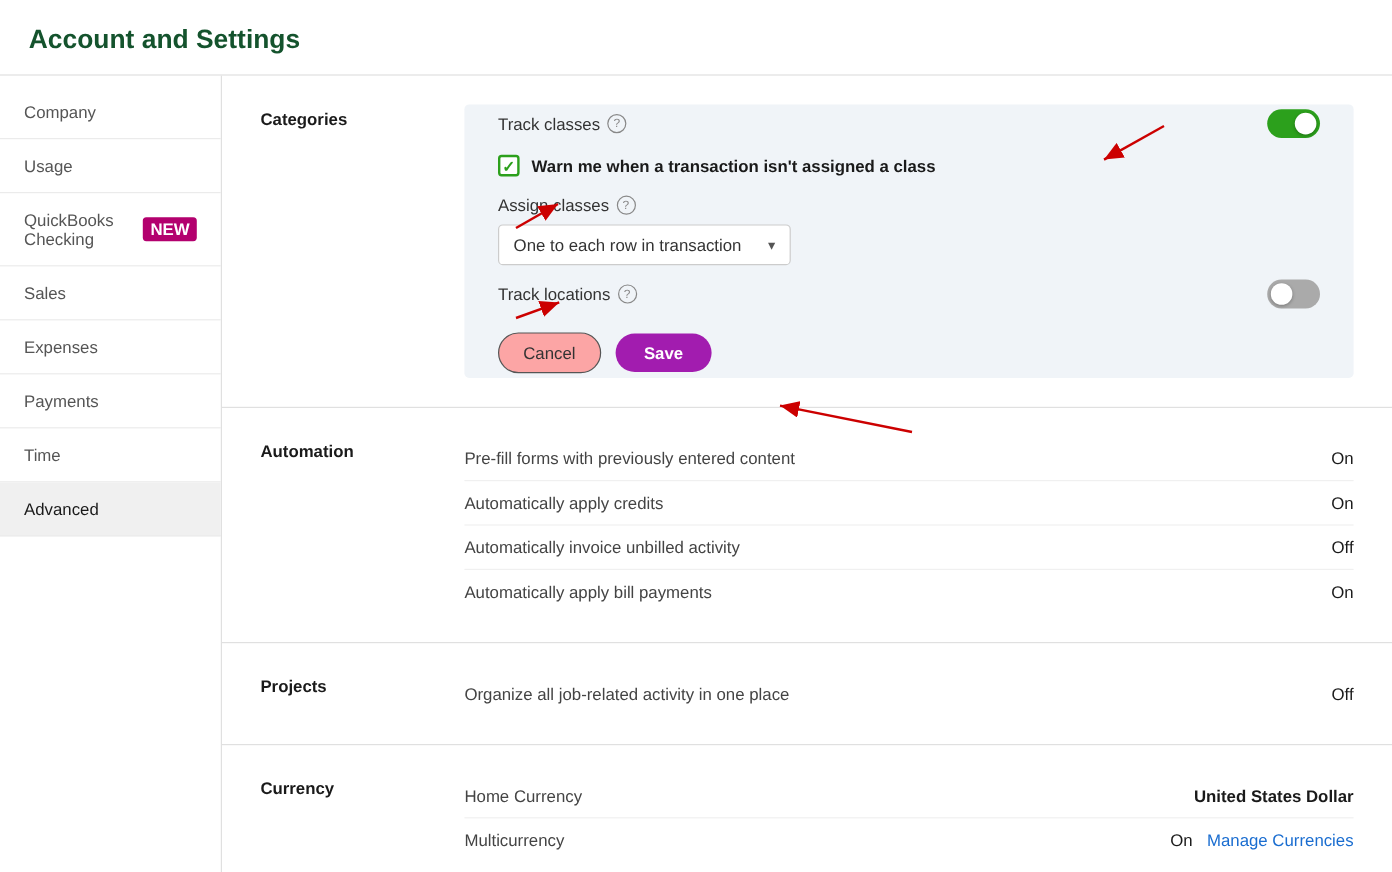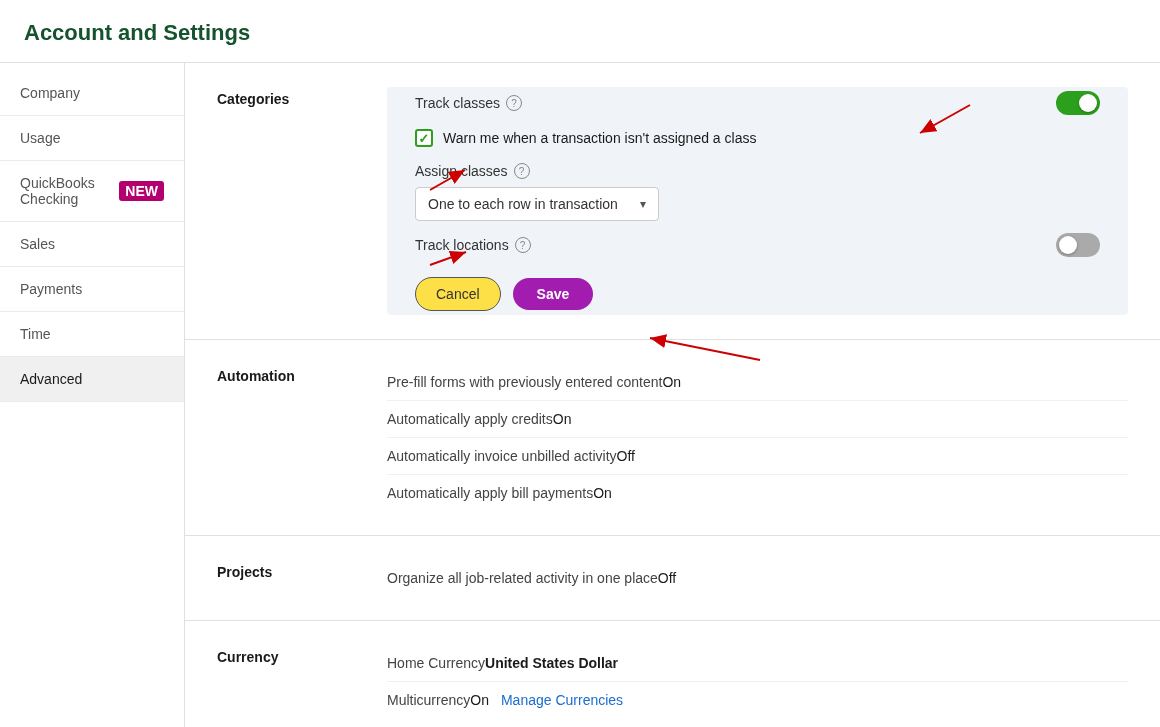--- a/index.html
+++ b/index.html
@@ -163,21 +163,21 @@
 
     .checkbox-custom.checked::after {
       content: '✓';
       color: #2ca01c;
       font-size: 13px;
       font-weight: 700;
     }
 
     .checkbox-label {
       font-size: 14px;
-      font-weight: 400;
+      font-weight: 700;
       color: #1a1a1a;
     }
 
     
     .assign-classes-row {
       margin-bottom: 12px;
     }
 
     .assign-classes-label {
       display: flex;
@@ -219,21 +219,21 @@
     .button-row {
       display: flex;
       gap: 12px;
       align-items: center;
     }
 
     .btn-cancel {
       padding: 8px 20px;
       border: 1.5px solid #555;
       border-radius: 20px;
-      background: #fde047;
+      background: #fca5a5;
       color: #333;
       cursor: pointer;
       font-size: 14px;
     }
 
     .btn-save {
       padding: 8px 24px;
       border-radius: 20px;
       background: #a21caf;
       color: #fff;
@@ -245,21 +245,21 @@
 
     
     .section-rows {
       display: flex;
       flex-direction: column;
       gap: 0;
     }
 
     .data-row {
       display: flex;
-      justify-content: flex-start;
+      justify-content: space-between;
       align-items: center;
       padding: 10px 0;
       border-bottom: 1px solid #f0f0f0;
     }
 
     .data-row:last-child { border-bottom: none; }
 
     .data-row-label { color: #444; font-size: 14px; }
     .data-row-value { color: #1a1a1a; font-size: 14px; font-weight: 500; }
 
@@ -300,20 +300,23 @@
       <span>Usage</span>
     </div>
     <div class="sidebar-item">
       <span>QuickBooks Checking</span>
       <span class="new-badge">NEW</span>
     </div>
     <div class="sidebar-item">
       <span>Sales</span>
     </div>
     <div class="sidebar-item">
+      <span>Expenses</span>
+    </div>
+    <div class="sidebar-item">
       <span>Payments</span>
     </div>
     <div class="sidebar-item">
       <span>Time</span>
     </div>
     <div class="sidebar-item active">
       <span>Advanced</span>
     </div>
   </nav>
 

